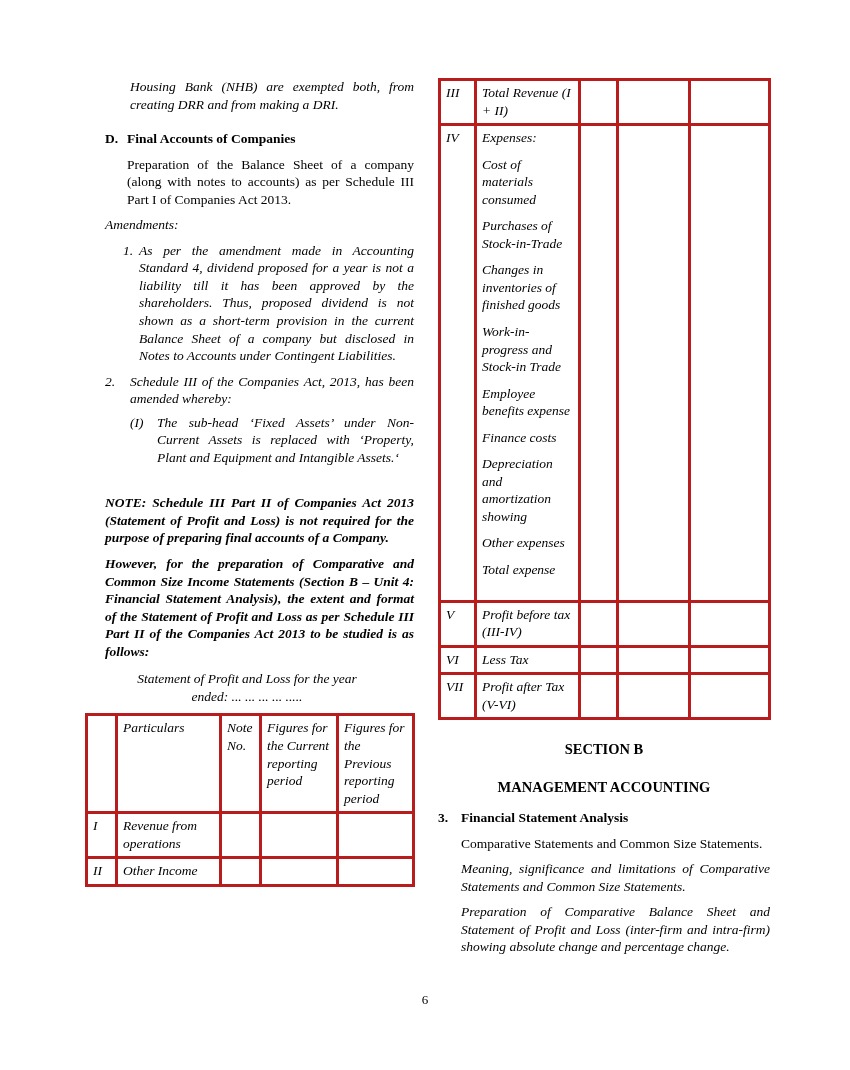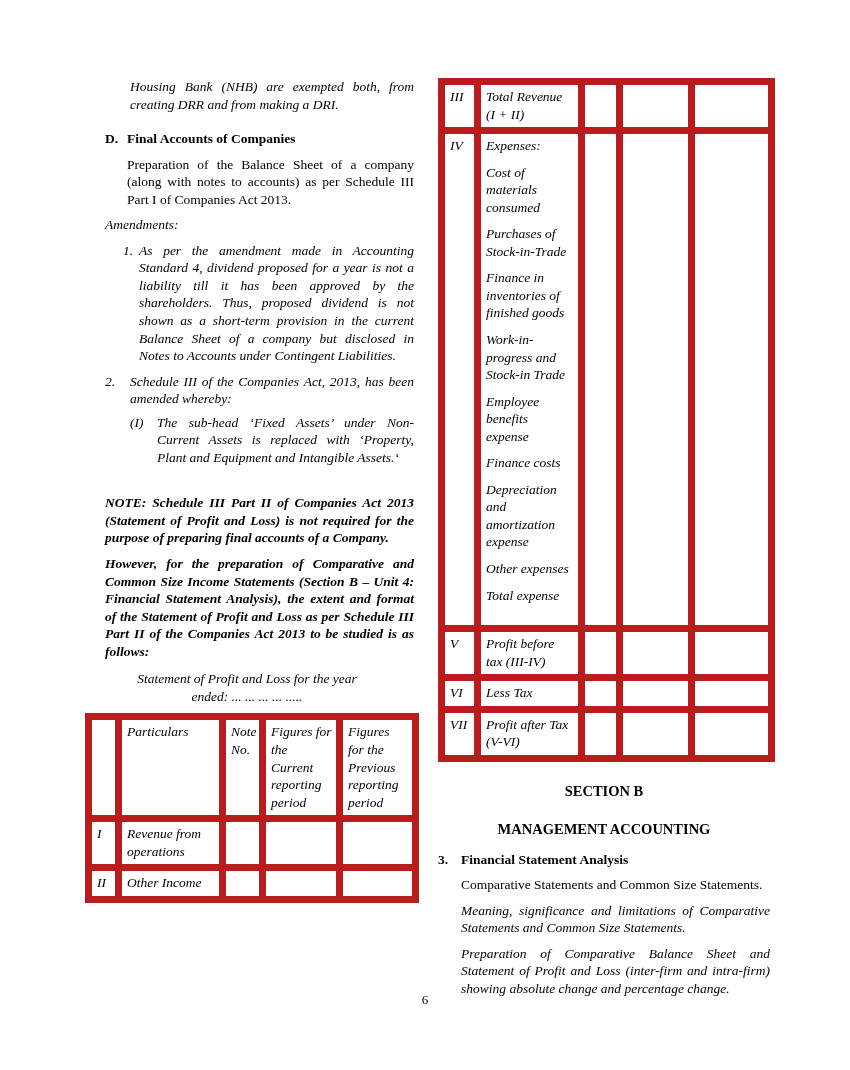--- a/index.html
+++ b/index.html
@@ -14,21 +14,21 @@
   .preline { white-space:pre-line;text-align:center; }
   .col-left  { position:absolute; left:80px;  top:78px; width:334px; }
   .col-right { position:absolute; left:438px; top:78px; width:332px; }
 
   .para { margin-bottom:8px; }
   .item { display:flex; margin-bottom:8px; }
   .item .num { flex:0 0 auto; }
   .item .itext { flex:1 1 auto; }
 
   table { border-collapse:collapse; width:100%; table-layout:fixed; }
-  td { border:7px solid #b91c1c; vertical-align:top; padding:3px 4px 4px 5px; font-style:italic; }
+  td { border:3px solid #b91c1c; vertical-align:top; padding:3px 4px 4px 5px; font-style:italic; }
   td p { margin:0 0 9px 0; }
   td p:last-child { margin-bottom:17px; }
 
   .tbl-left { margin-left:5px; width:327px; margin-top:8px; }
   .tbl-right { width:330px; }
 
   .sec-head { text-align:center; font-weight:bold; font-size:14.5px; margin-top:20px; }
   .sec-sub  { text-align:center; font-weight:bold; font-size:14.5px; margin-top:19px; }
 
   .page-num { position:absolute; left:0; right:0; top:992px; text-align:center; font-size:13px; }
@@ -126,25 +126,25 @@
         <td></td>
         <td></td>
         <td></td>
       </tr>
       <tr>
         <td>IV</td>
         <td>
           <p>Expenses:</p>
           <p>Cost of materials consumed</p>
           <p>Purchases of Stock-in-Trade</p>
-          <p>Finance in inventories of finished goods</p>
+          <p>Changes in inventories of finished goods</p>
           <p>Work-in-progress and Stock-in Trade</p>
           <p>Employee benefits expense</p>
           <p>Finance costs</p>
-          <p>Depreciation and amortization expense</p>
+          <p>Depreciation and amortization showing</p>
           <p>Other expenses</p>
           <p>Total expense</p>
         </td>
         <td></td>
         <td></td>
         <td></td>
       </tr>
       <tr>
         <td>V</td>
         <td>Profit before tax  (III-IV)</td>

